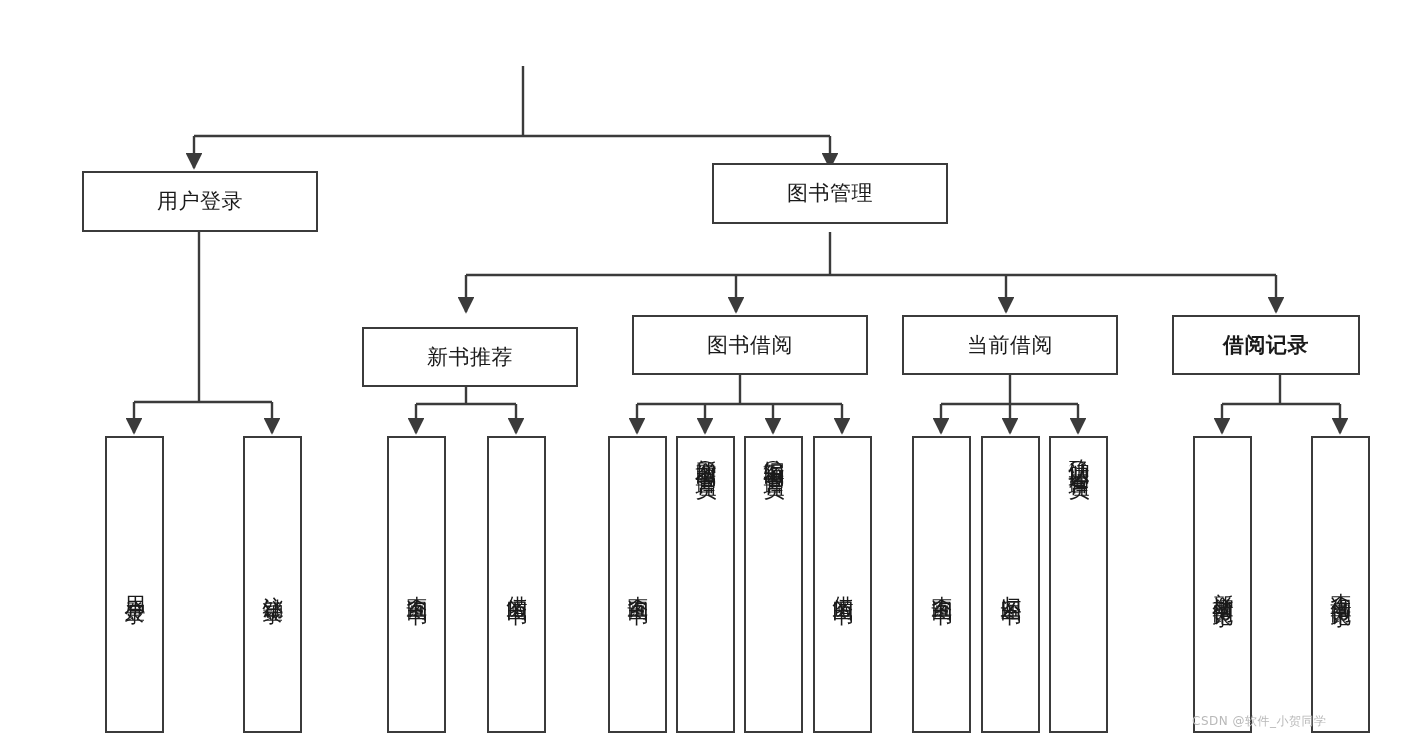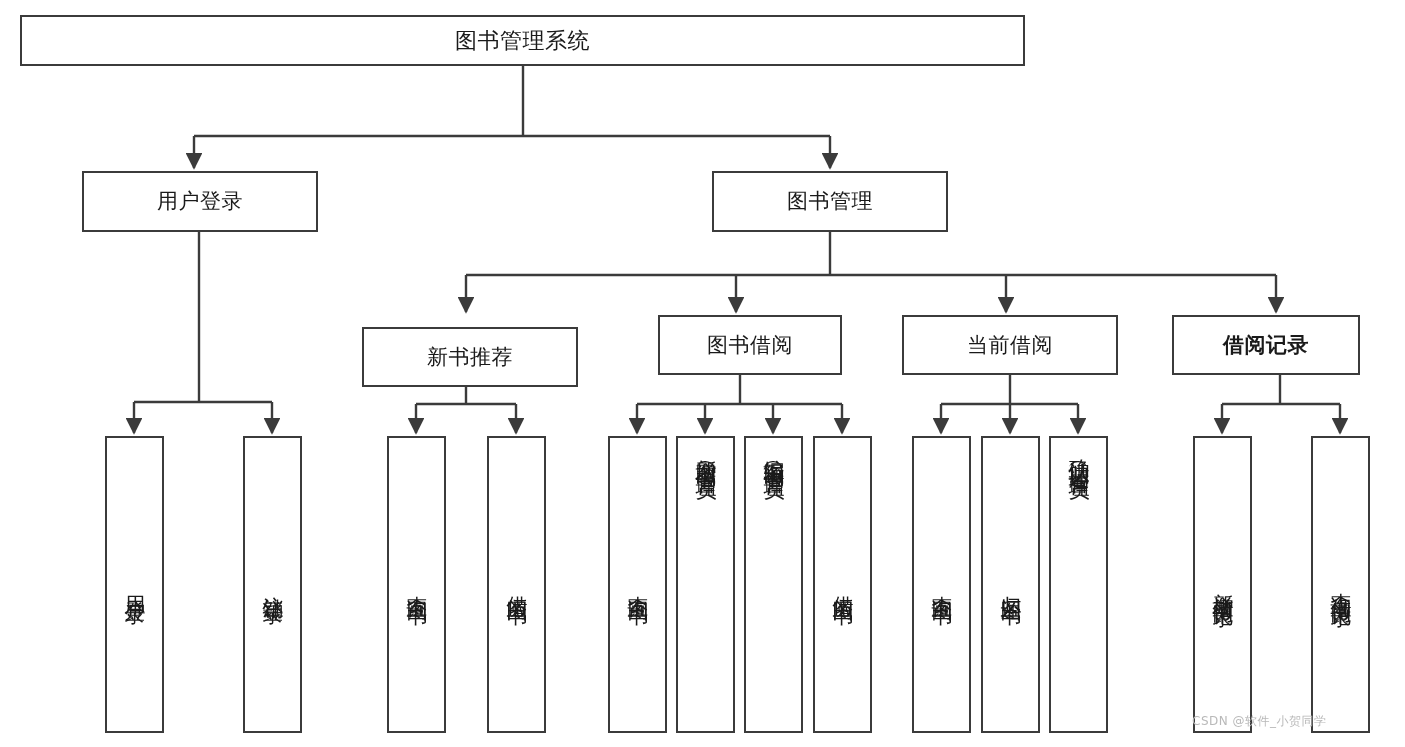--- a/index.html
+++ b/index.html
@@ -138,37 +138,34 @@
       <path d="M 1010 404 L 1010 433" marker-end="url(#arrow)"></path>
       <path d="M 1078 404 L 1078 433" marker-end="url(#arrow)"></path>
 
       <path d="M 1280 375 L 1280 404"></path>
       <path d="M 1222 404 L 1340 404"></path>
       <path d="M 1222 404 L 1222 433" marker-end="url(#arrow)"></path>
       <path d="M 1340 404 L 1340 433" marker-end="url(#arrow)"></path>
     </g>
   </svg>
 
-  <div class="node horizontal root" style="left:20px; top:15px; width:1005px; height:51px;">
-    <span class="node-label">图书管理系统</span>
-  </div>
 
   <div class="node horizontal" style="left:82px; top:171px; width:236px; height:61px;">
     <span class="node-label">用户登录</span>
   </div>
 
-  <div class="node horizontal" style="left:712px; top:171px; width:236px; height:61px;">
+  <div class="node horizontal" style="left:712px; top:163px; width:236px; height:61px;">
     <span class="node-label">图书管理</span>
   </div>
 
   <div class="node horizontal" style="left:362px; top:315px; width:216px; height:60px;margin-top:12px;">
     <span class="node-label">新书推荐</span>
   </div>
 
-  <div class="node horizontal" style="left:658px; top:315px; width:184px; height:60px;">
+  <div class="node horizontal" style="left:632px; top:315px; width:236px; height:60px;">
     <span class="node-label">图书借阅</span>
   </div>
 
   <div class="node horizontal" style="left:902px; top:315px; width:216px; height:60px;">
     <span class="node-label">当前借阅</span>
   </div>
 
   <div class="node horizontal" style="left:1172px; top:315px; width:188px; height:60px;font-weight:bold;">
     <span class="node-label">借阅记录</span>
   </div>

